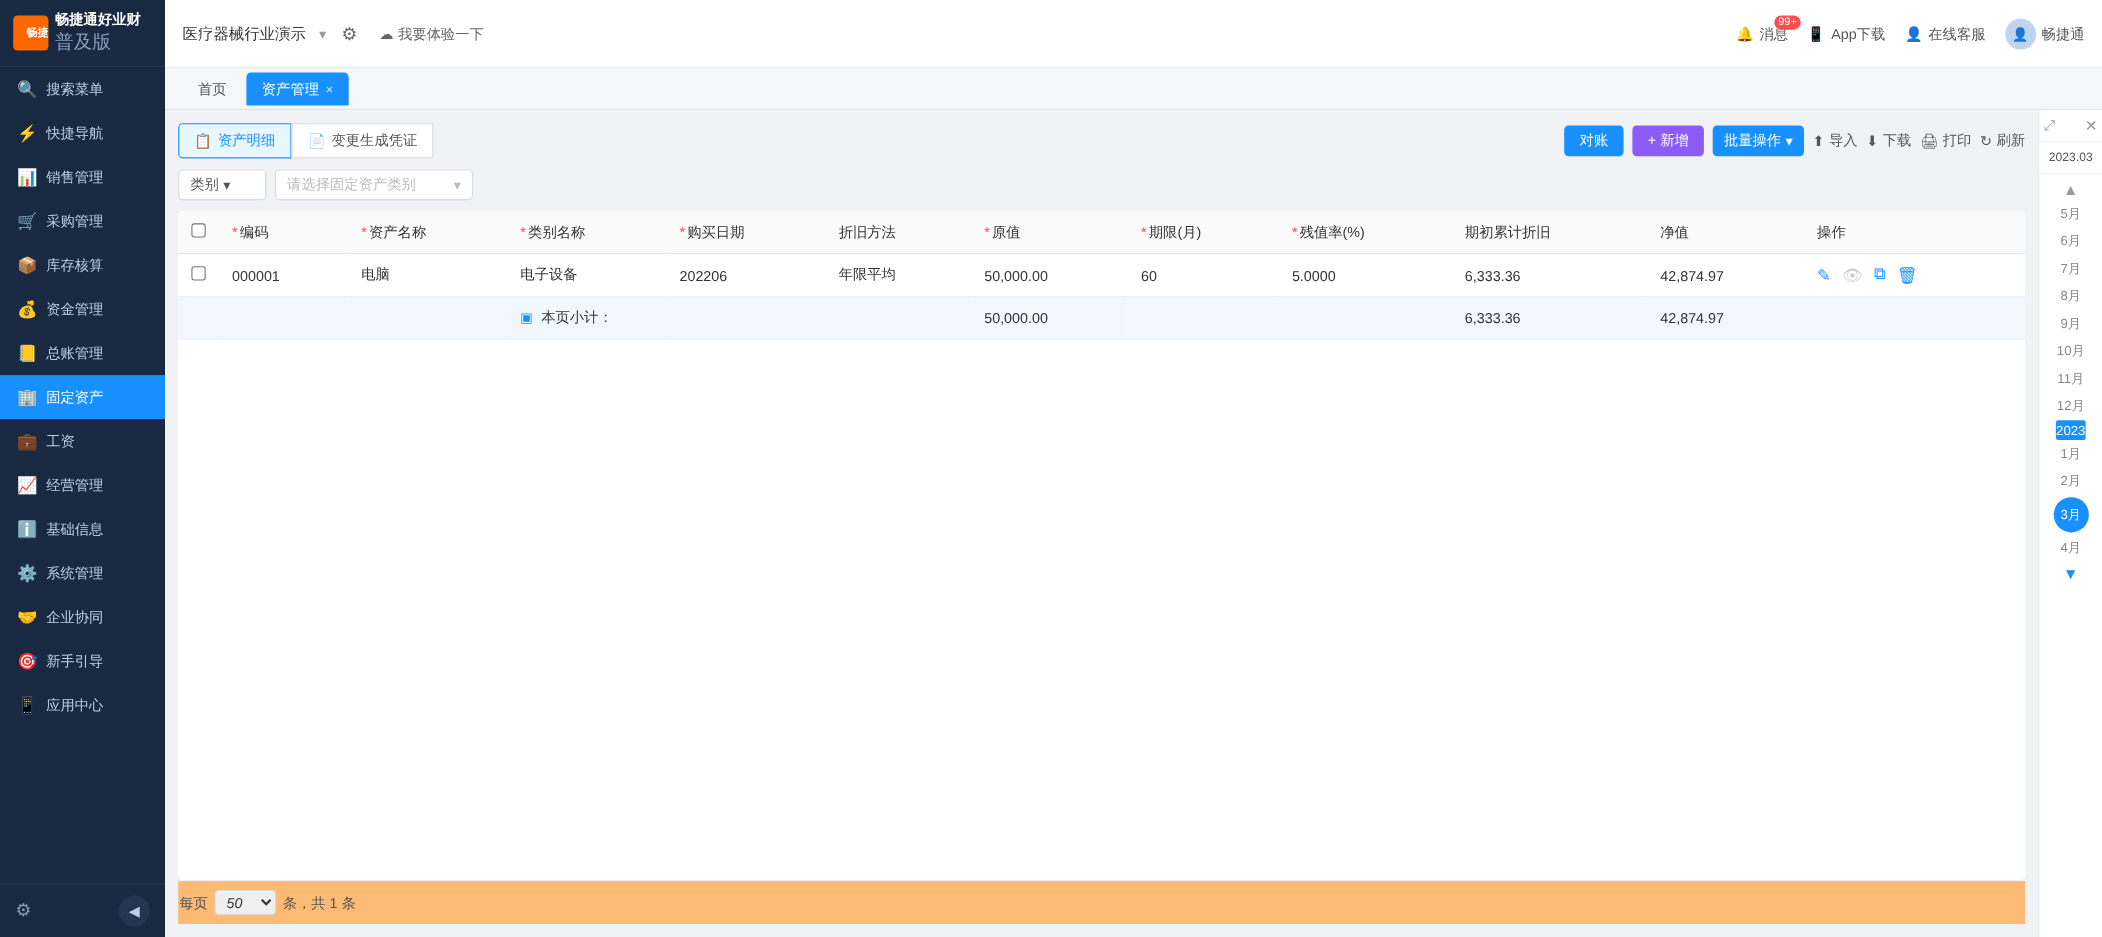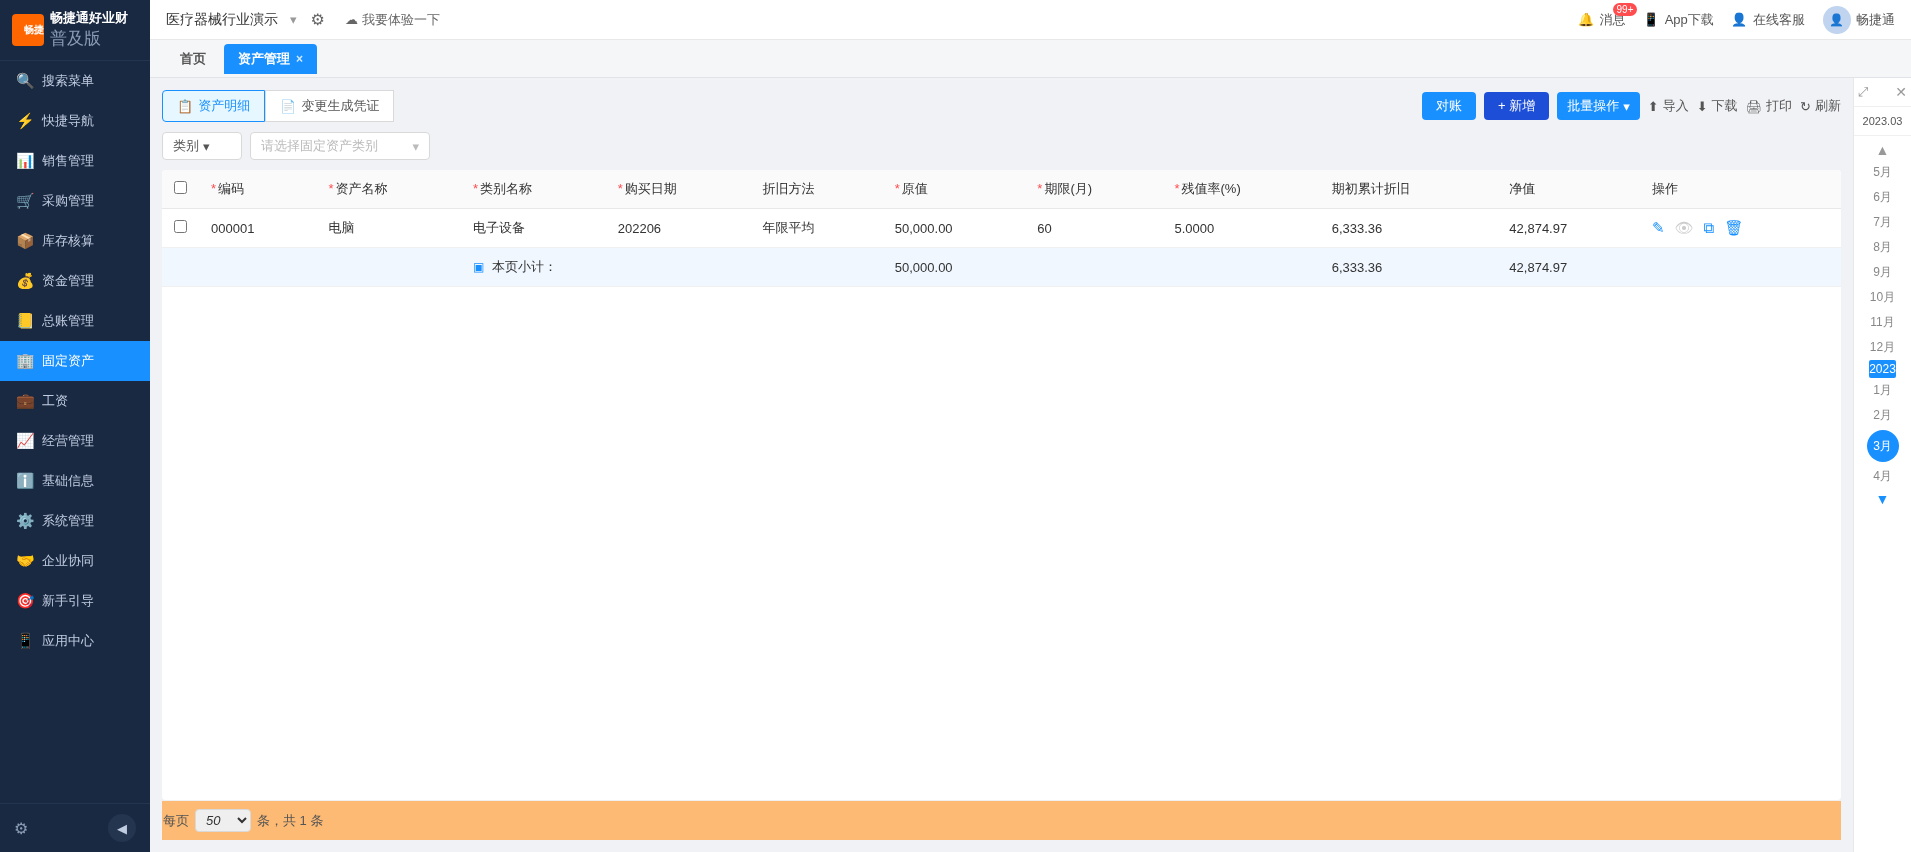--- a/index.html
+++ b/index.html
@@ -56,21 +56,21 @@
 
     
     .main-area { flex: 1; display: flex; flex-direction: column; overflow: hidden; }
 
     
     .top-header {
       background: #fff;
       border-bottom: 1px solid #e8e8e8;
       display: flex; align-items: center;
       padding: 0 16px;
-      height: 40px;
+      height: 62px;
       gap: 10px;
     }
     .company-name { font-size: 14px; color: #333; font-weight: 500; }
     .company-dropdown { color: #999; cursor: pointer; margin-left: 2px; }
     .settings-icon { color: #666; cursor: pointer; font-size: 16px; margin-left: 4px; }
     .experience-btn {
       display: flex; align-items: center; gap: 4px;
       color: #666; font-size: 13px;
       margin-left: 10px;
     }
@@ -81,21 +81,21 @@
 
     
     .tab-bar {
       background: #f5f6f8;
       border-bottom: 1px solid #e0e3e8;
       display: flex; align-items: center;
       padding: 0 16px;
       height: 38px;
       gap: 4px;
     }
-    .tab { padding: 6px 14px; cursor: pointer; font-size: 13px; color: #555; border-radius: 2px; font-weight: bold; }
+    .tab { padding: 6px 14px; cursor: pointer; font-size: 13px; color: #555; border-radius: 2px; }
     .tab.active {
       background: #1890ff; color: #fff; border-radius: 4px 4px 0 0;
       display: flex; align-items: center; gap: 6px;
     }
     .tab-close { font-size: 12px; cursor: pointer; opacity: 0.8; }
 
     
     .content-area {
       flex: 1; display: flex; overflow: hidden; background: #f0f2f5;
     }
@@ -123,21 +123,21 @@
       font-size: 13px; color: #555; background: #fff;
       display: flex; align-items: center; gap: 4px; cursor: pointer; min-width: 80px;
     }
     .filter-select-wide {
       border: 1px solid #d9d9d9; border-radius: 4px; padding: 4px 10px;
       font-size: 13px; color: #bbb; background: #fff;
       display: flex; align-items: center; gap: 4px; cursor: pointer; min-width: 180px;
     }
     .btn { padding: 5px 14px; border-radius: 4px; border: none; cursor: pointer; font-size: 13px; }
     .btn-primary { background: #1890ff; color: #fff; }
-    .btn-green { background: #1d4ed8; color: #fff; }
+    .btn-green { background: #8b5cf6; color: #fff; }
     .btn-batch {
       background: #1890ff; color: #fff; border-radius: 4px;
       padding: 5px 10px; font-size: 13px; cursor: pointer; display: flex; align-items: center; gap: 4px;
     }
     .toolbar-action { display: flex; align-items: center; gap: 4px; color: #555; font-size: 13px; cursor: pointer; }
 
     
     .table-wrapper { background: #fff; border-radius: 4px; flex: 1; overflow: auto; }
     table { width: 100%; border-collapse: collapse; font-size: 13px; }
     thead th {

